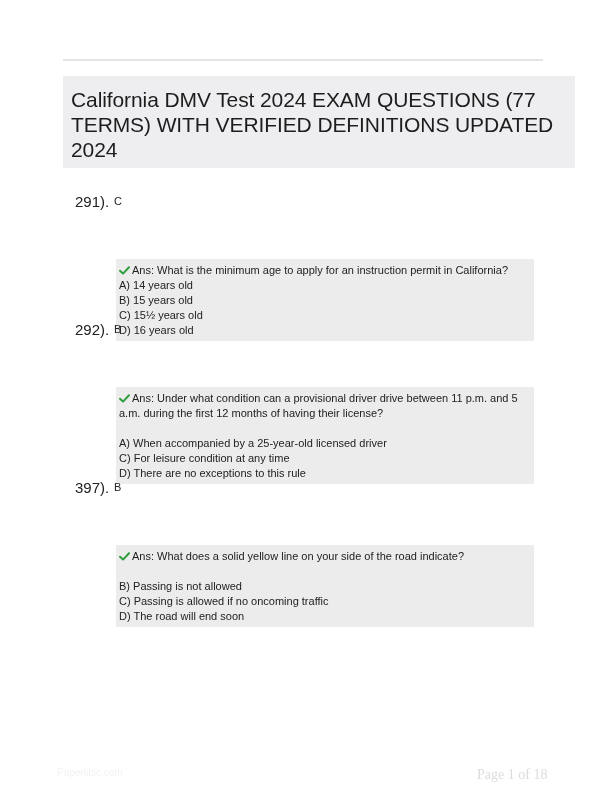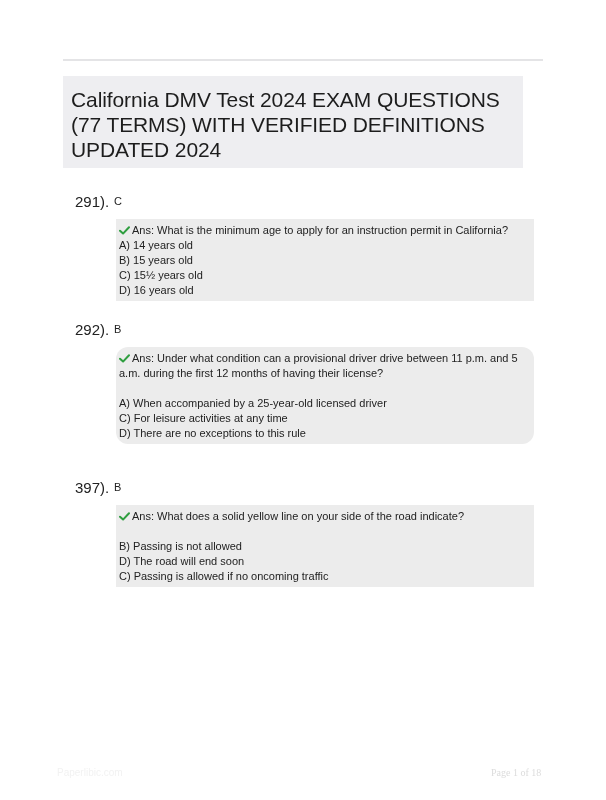--- a/index.html
+++ b/index.html
@@ -5,50 +5,50 @@
     html, body { margin: 0; padding: 0; background: #ffffff; }
     body {
       width: 606px; height: 800px; position: relative; overflow: hidden;
       font-family: "Liberation Sans", "DejaVu Sans", sans-serif; color: #222;
     }
     .top-rule {
       position: absolute; left: 63px; top: 59px; width: 480px; height: 2px;
       background: #e4e4e6;
     }
     .title-box {
-      position: absolute; left: 63px; top: 76px; width: 460px; height: 92px;
+      position: absolute; left: 63px; top: 76px; width: 512px; height: 92px;
       background: #eeeef1; box-sizing: border-box; padding: 11px 10px 0 8px;
     }
     .title-text {
       font-size: 21px; line-height: 25px; color: #1d1d1d; margin: 0; font-weight: normal;
       letter-spacing: -0.1px;
     }
     .question { position: absolute; left: 0; width: 606px; }
     .q-num {
       position: absolute; left: 75px; top: 0; font-size: 15px; color: #222;
     }
     .q-letter {
       position: absolute; left: 114px; top: 2px; font-size: 11px; color: #222;
     }
     .ans-box {
       position: absolute; left: 116px; width: 418px; background: #ececec;
       box-sizing: border-box; padding: 4px 4px 3px 3px;
-      font-size: 11px; line-height: 15px; color: #222;
+      font-size: 11px; line-height: 15px; color: #222; margin-top: 40px;
     }
     .ans-line { display: block; white-space: nowrap; }
     .ans-line.wrap { white-space: normal; }
     .check {
       display: inline-block; width: 11px; height: 9px; margin-right: 2px; vertical-align: -1px;
     }
     .spacer { height: 15px; }
     .footer-left {
       position: absolute; left: 57px; top: 767px; font-size: 10px; color: #f2f2f2;
     }
     .footer-right {
-      position: absolute; left: 491px; top: 767px; font-size: 10px; color: #dcdcdc;
+      position: absolute; left: 477px; top: 767px; font-size: 14px; color: #dcdcdc;
       font-family: "Liberation Serif", "DejaVu Serif", serif;
     }
   </style>
 </head>
 <body>
 
 <div class="top-rule"></div>
 
 <div class="title-box">
   <h1 class="title-text">California DMV Test 2024 EXAM QUESTIONS (77 TERMS) WITH VERIFIED DEFINITIONS UPDATED 2024</h1>
@@ -66,43 +66,43 @@
     <span class="ans-line">A) 14 years old</span>
     <span class="ans-line">B) 15 years old</span>
     <span class="ans-line">C) 15½ years old</span>
     <span class="ans-line">D) 16 years old</span>
   </div>
 </div>
 
 <div class="question" style="top:321px;">
   <span class="q-num">292).</span>
   <span class="q-letter">B</span>
-  <div class="ans-box" style="top:26px;border-radius:12px;">
+  <div class="ans-box" style="top:26px;">
     <span class="ans-line wrap">
       <svg class="check" viewBox="0 0 12 10">
           <path d="M1 5.2 L4.4 8.4 L11 1.4" fill="none" stroke="#2e9e3f" stroke-width="2.2" stroke-linecap="round" stroke-linejoin="round"></path>
         </svg><span>Ans: Under what condition can a provisional driver drive between 11 p.m. and 5 a.m. during the first 12 months of having their license?</span>
     </span>
     <div class="spacer"></div>
     <span class="ans-line">A) When accompanied by a 25-year-old licensed driver</span>
-    <span class="ans-line">C) For leisure activities at any time</span>
+    <span class="ans-line">C) For leisure condition at any time</span>
     <span class="ans-line">D) There are no exceptions to this rule</span>
   </div>
 </div>
 
 <div class="question" style="top:479px;">
   <span class="q-num">397).</span>
   <span class="q-letter">B</span>
   <div class="ans-box" style="top:26px;">
     <span class="ans-line">
       <svg class="check" viewBox="0 0 12 10">
           <path d="M1 5.2 L4.4 8.4 L11 1.4" fill="none" stroke="#2e9e3f" stroke-width="2.2" stroke-linecap="round" stroke-linejoin="round"></path>
         </svg><span>Ans: What does a solid yellow line on your side of the road indicate?</span>
     </span>
     <div class="spacer"></div>
     <span class="ans-line">B) Passing is not allowed</span>
+    <span class="ans-line">C) Passing is allowed if no oncoming traffic</span>
     <span class="ans-line">D) The road will end soon</span>
-    <span class="ans-line">C) Passing is allowed if no oncoming traffic</span>
   </div>
 </div>
 
 <span class="footer-left">Paperlibic.com</span>
 <span class="footer-right">Page 1 of 18</span>
 
 </body></html>

